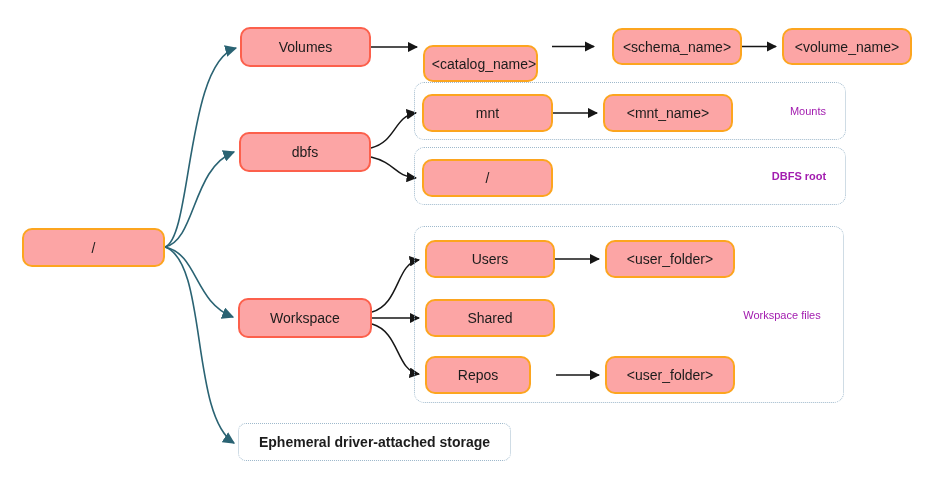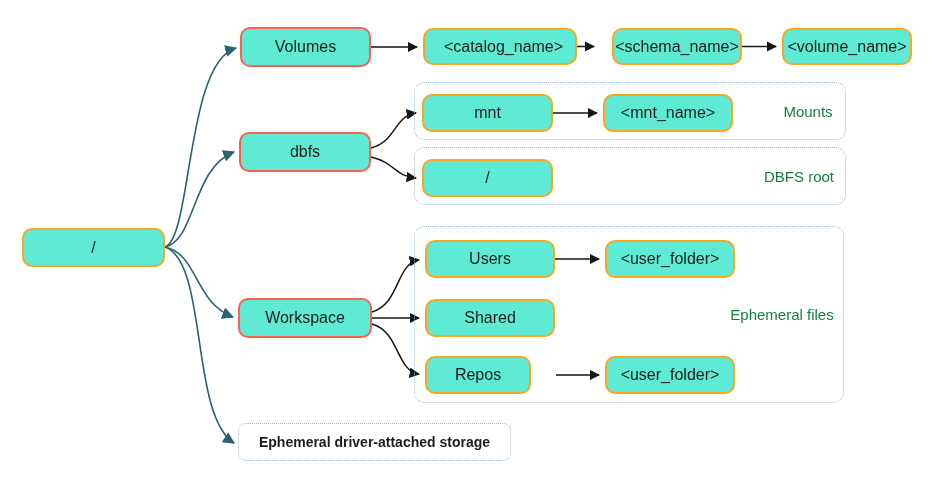--- a/index.html
+++ b/index.html
@@ -7,41 +7,41 @@
     position:relative;
     width:932px;height:484px;
     background:#ffffff;
     font-family:"Liberation Sans", sans-serif;
     color:#1c1c1c;
     overflow:hidden;
   }
   .node{
     position:absolute;
     box-sizing:border-box;
-    background:#5eead4;
+    background:#fca5a5;
     border-radius:10px;
     display:flex;align-items:center;justify-content:center;
-    font-size:16px;
+    font-size:14px;
     line-height:1;
     white-space:nowrap;
   }
   .node.orange{border:2.5px solid #fca51f;}
   .node.red{border:2.5px solid #fc604c;}
   .group{
     position:absolute;
     box-sizing:border-box;
     border:1.5px dotted #9fb9cc;
     border-radius:10px;
     background:transparent;
   }
   .group-label{
     position:absolute;
     display:flex;align-items:center;justify-content:center;
-    font-size:15px;
-    color:#15803d;
+    font-size:11px;
+    color:#a21caf;
     white-space:nowrap;
   }
   .ephemeral-box{
     position:absolute;
     box-sizing:border-box;
     border:1.5px dotted #9fb9cc;
     border-radius:8px;
     display:flex;align-items:center;justify-content:center;
     font-size:14px;
     white-space:nowrap;
@@ -81,29 +81,29 @@
       <path d="M372,324 C400,332 396,371 419,374" marker-end="url(#ah-black)"></path>
       <path d="M556,375 H599" marker-end="url(#ah-black)"></path>
     </g>
   </svg>
 
   <div class="group" style="left:414px;top:82px;width:432px;height:58px;"></div>
   <div class="group" style="left:414px;top:147px;width:432px;height:58px;"></div>
   <div class="group" style="left:414px;top:226px;width:430px;height:177px;"></div>
 
   <div class="group-label" style="left:772px;top:82px;width:72px;height:58px;">Mounts</div>
-  <div class="group-label" style="left:756px;top:147px;width:86px;height:58px;">DBFS root</div>
-  <div class="group-label" style="left:724px;top:226px;width:116px;height:177px;">Ephemeral files</div>
+  <div class="group-label" style="left:756px;top:147px;width:86px;height:58px;font-weight:bold;">DBFS root</div>
+  <div class="group-label" style="left:724px;top:226px;width:116px;height:177px;">Workspace files</div>
 
   <div class="ephemeral-box" style="left:238px;top:423px;width:273px;height:38px;font-weight:bold;">Ephemeral driver-attached storage</div>
 
   <div class="node orange" style="left:22px;top:228px;width:143px;height:39px;">/</div>
 
   <div class="node red" style="left:240px;top:27px;width:131px;height:40px;">Volumes</div>
-  <div class="node orange" style="left:423px;top:28px;width:154px;height:37px;padding-left:7px;">&lt;catalog_name&gt;</div>
+  <div class="node orange" style="left:423px;top:45px;width:115px;height:37px;padding-left:7px;">&lt;catalog_name&gt;</div>
   <div class="node orange" style="left:612px;top:28px;width:130px;height:37px;">&lt;schema_name&gt;</div>
   <div class="node red" style="left:239px;top:132px;width:132px;height:40px;">dbfs</div>
 
   <div class="node orange" style="left:782px;top:28px;width:130px;height:37px;">&lt;volume_name&gt;</div>
   <div class="node orange" style="left:422px;top:94px;width:131px;height:38px;">mnt</div>
   <div class="node orange" style="left:603px;top:94px;width:130px;height:38px;">&lt;mnt_name&gt;</div>
   <div class="node orange" style="left:422px;top:159px;width:131px;height:38px;">/</div>
 
   <div class="node red" style="left:238px;top:298px;width:134px;height:40px;">Workspace</div>
   <div class="node orange" style="left:425px;top:240px;width:130px;height:38px;">Users</div>

